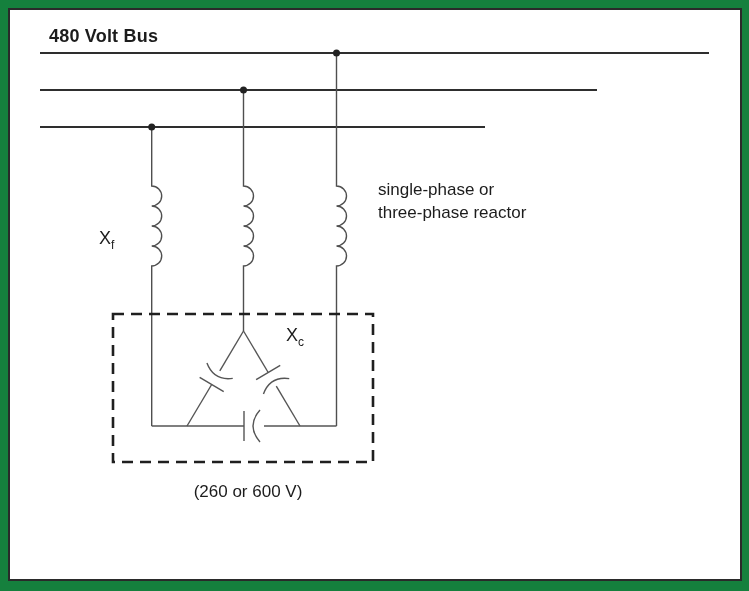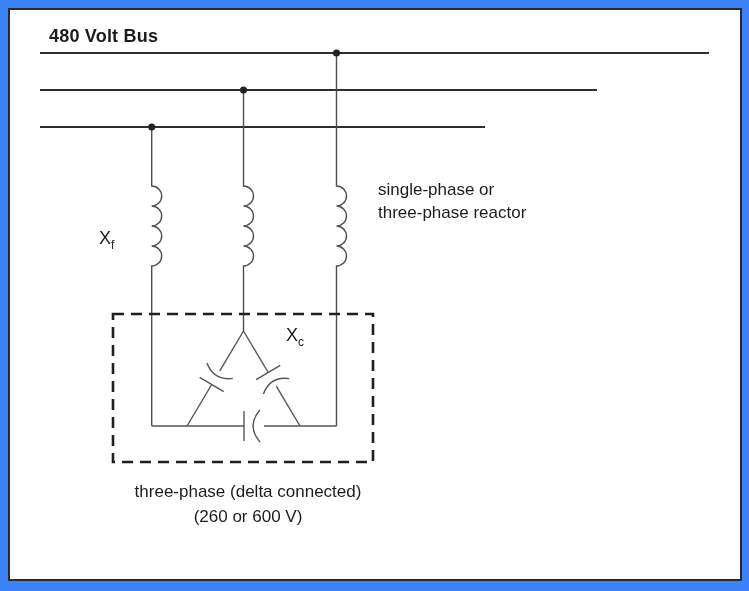--- a/index.html
+++ b/index.html
@@ -5,21 +5,21 @@
   html, body {
     margin: 0;
     padding: 0;
     background: #ffffff;
     font-family: "Liberation Sans", "DejaVu Sans", sans-serif;
   }
   .canvas {
     position: relative;
     width: 749px;
     height: 591px;
-    background: #3b82f6;
+    background: #15803d;
     overflow: hidden;
   }
   .frame {
     position: absolute;
     left: 8px;
     top: 8px;
     width: 730px;
     height: 569px;
     border: 2px solid #2a2a2a;
     background: #ffffff;
@@ -134,17 +134,16 @@
   <div class="lbl xf-label"><span>X</span><sub>f</sub></div>
 
   <div class="lbl reactor-label">
     <div>single-phase or</div>
     <div>three-phase reactor</div>
   </div>
 
   <div class="lbl xc-label"><span>X</span><sub>c</sub></div>
 
   <div class="caption">
-    <div>three-phase (delta connected)</div>
     <div>(260 or 600 V)</div>
   </div>
 
 </div>
 
 </body></html>

